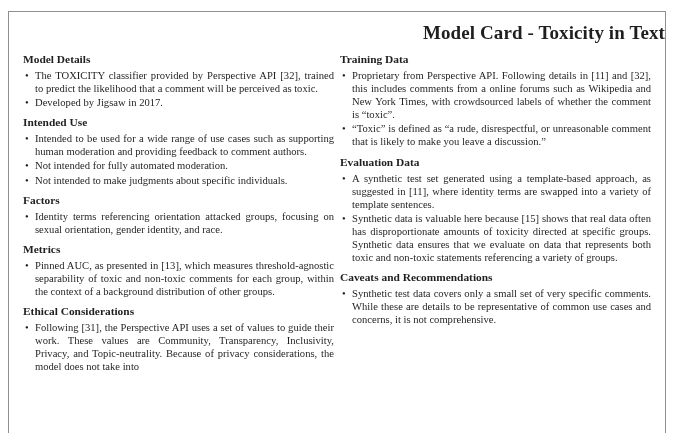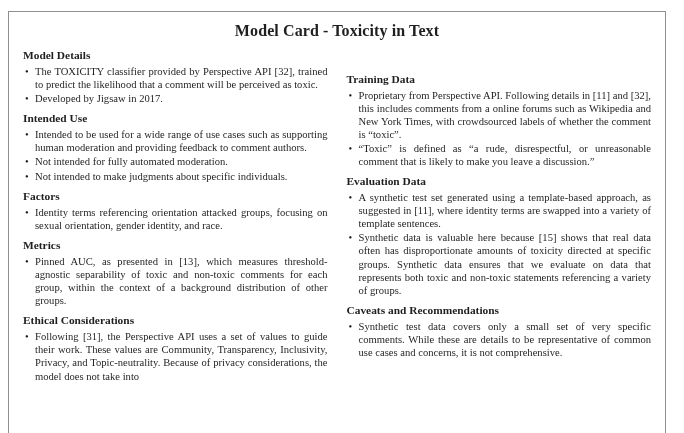--- a/index.html
+++ b/index.html
@@ -20,31 +20,30 @@
     left: 8px;
     top: 11px;
     width: 658px;
     height: 460px; 
     border: 1px solid #8f8f8f;
     background: #ffffff;
     box-sizing: border-box;
     overflow: hidden;
   }
   .card-title {
-    text-align: center;
+    text-align: right;
     font-weight: bold;
-    font-size: 16px;
+    font-size: 19px;
     padding-top: 10px;
     letter-spacing: 0.1px;
   }
   .columns {
     display: flex;
-    gap: 19px;
+    gap: 6px;
     padding: 9px 14px 0 14px;
-    align-items: center;
   }
   .column {
     flex: 1 1 0;
     min-width: 0;
     text-align: justify;
     hyphens: auto;
     -webkit-hyphens: auto;
   }
   .section-heading {
     font-weight: bold;

